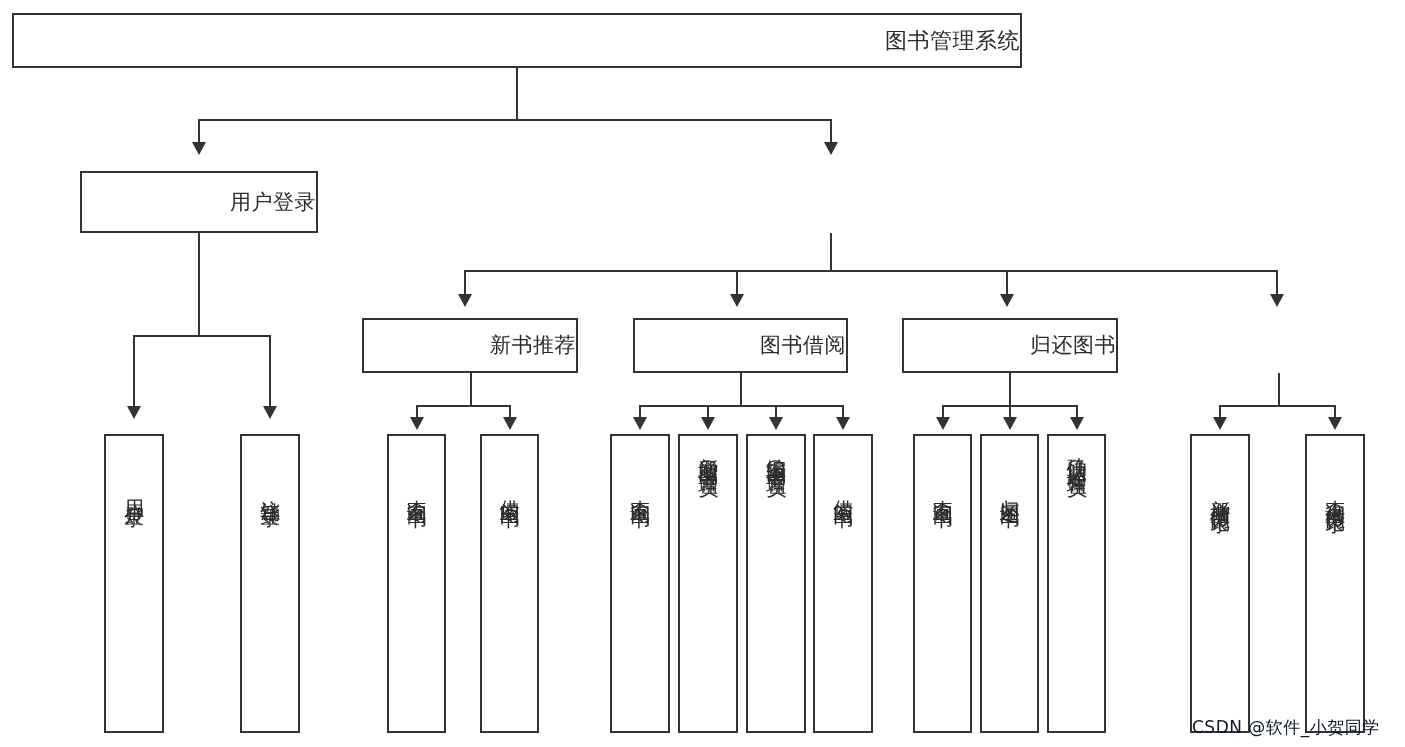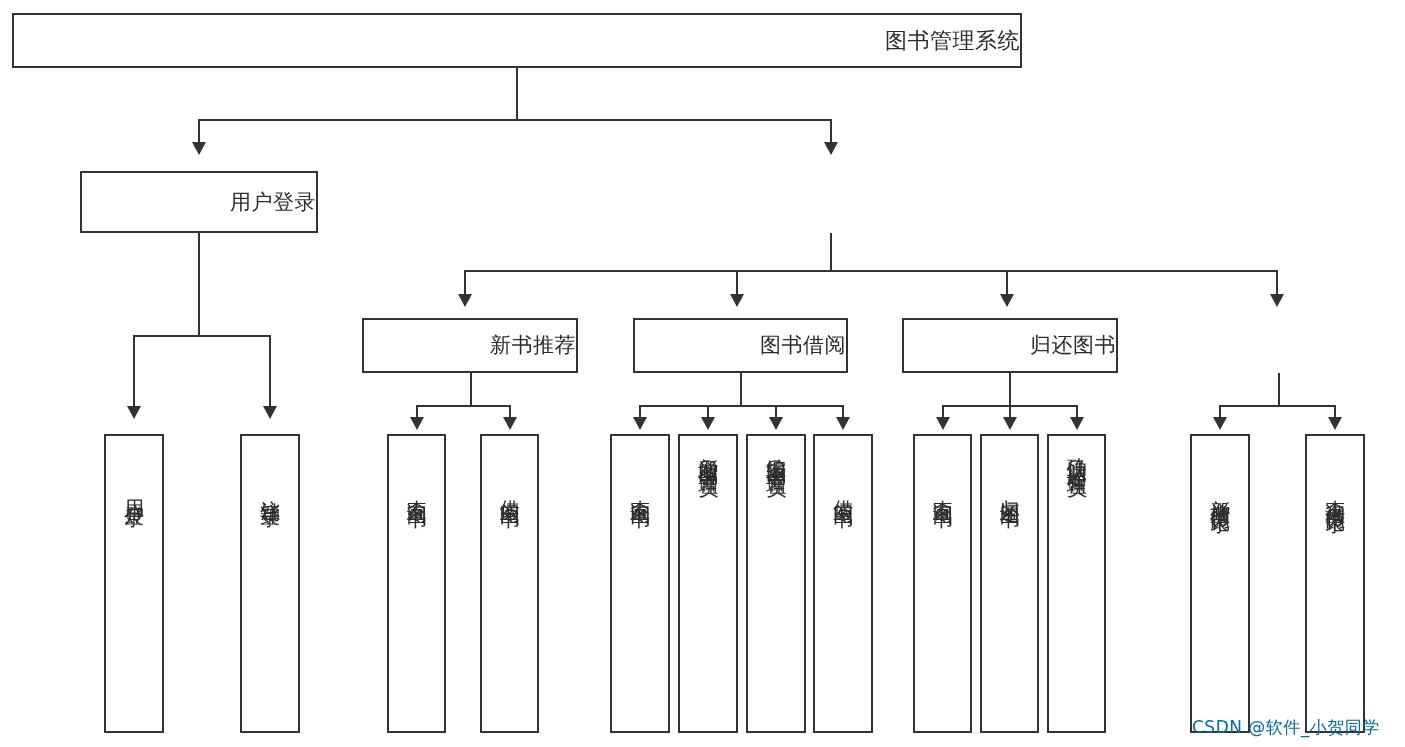--- a/index.html
+++ b/index.html
@@ -66,21 +66,21 @@
     position: absolute;
     width: 0;
     height: 0;
     border-left: 7px solid transparent;
     border-right: 7px solid transparent;
     border-top: 13px solid #333333;
   }
   
   #watermark {
     position: absolute;
-    color: #0369a1;
+    color: #0f172a;
     font-size: 17px;
     white-space: nowrap;
     letter-spacing: 0.5px;
   }
 </style>
 </head>
 <body>
 
 <div id="canvas">
 

